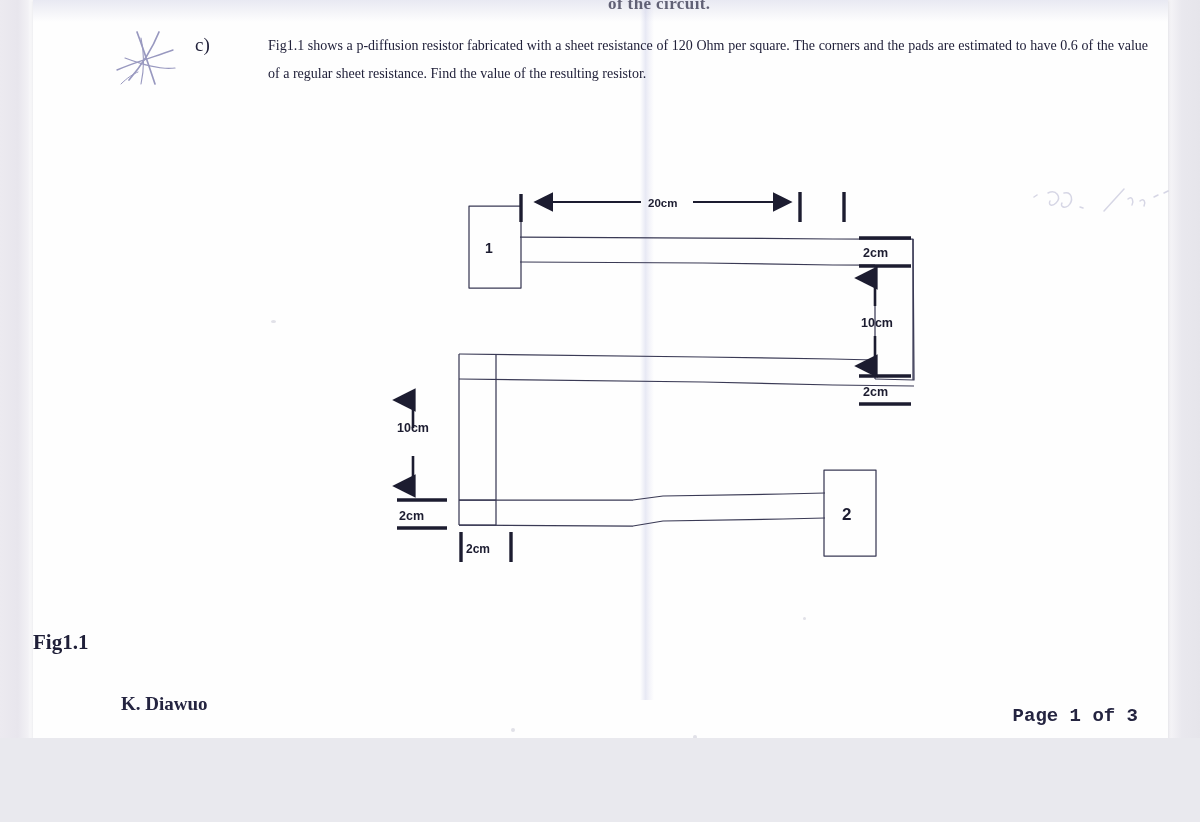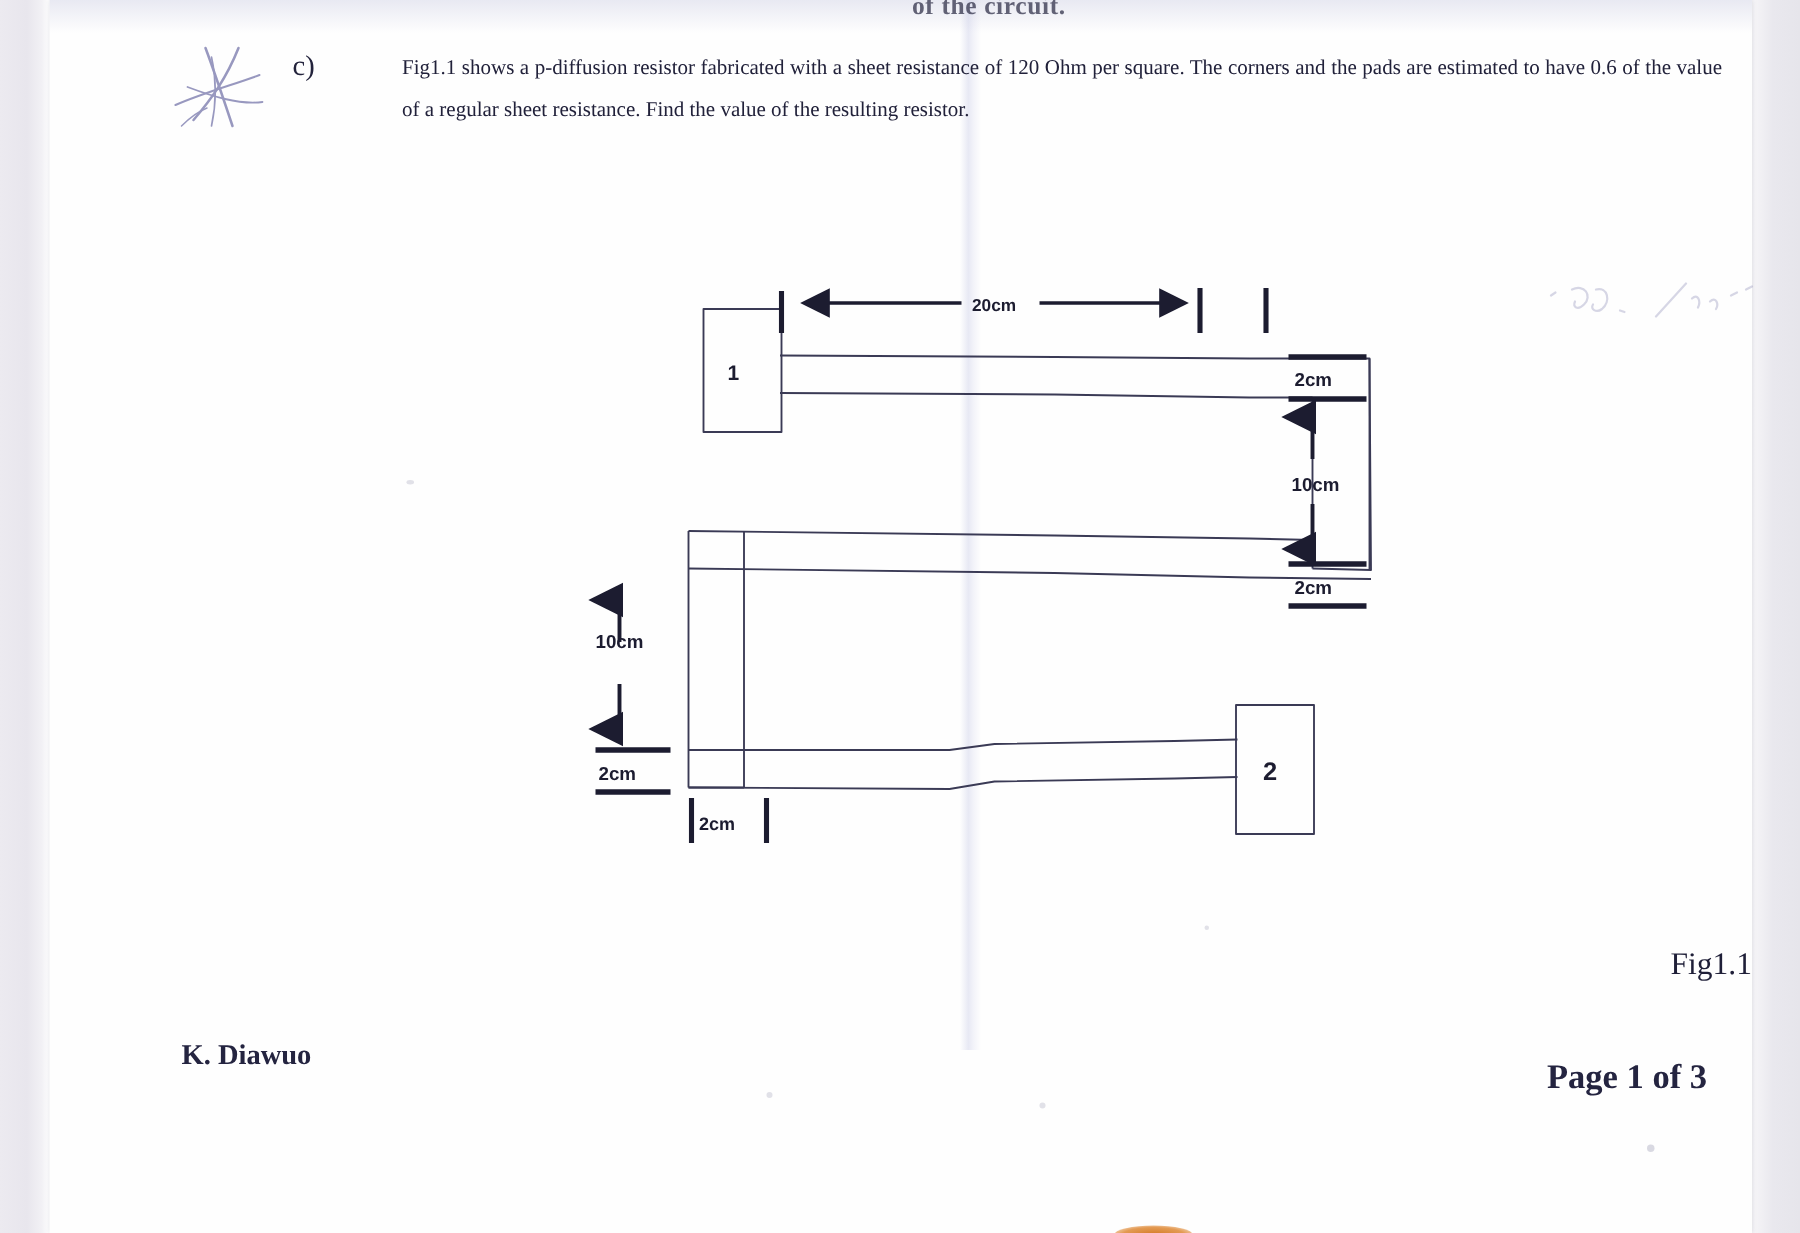--- a/index.html
+++ b/index.html
@@ -7,21 +7,21 @@
   html, body {
     margin: 0; padding: 0;
     width: 1200px; height: 822px;
     overflow: hidden;
     background: #e9e9ee;
     font-family: "Liberation Serif", serif;
   }
 
   #screen {
     position: relative;
-    width: 1200px; height: 822px;
+    width: 1200px; height: 738px;
     background: linear-gradient(to right,
       #eceaf0 0px, #e8e6ed 18px, #f2f1f5 28px, #ffffff 33px,
       #ffffff 1160px, #f5f4f7 1170px, #e9e8ee 1182px, #e6e5eb 1200px);
     overflow: hidden;
   }
 
   
   #page {
     position: absolute;
     left: 33px; top: 0; width: 1135px; height: 822px;
@@ -100,36 +100,36 @@
     position: absolute;
     left: 330px; top: 180px;
     width: 580px; height: 400px;
   }
   #figure svg { display: block; }
 
   
   #fig-caption {
     position: absolute;
     left: 0; top: 630px; width: 1135px;
-    text-align: right;
-    font-size: 21px; font-weight: normal;
+    text-align: left;
+    font-size: 21px; font-weight: bold;
     color: #1f1f38;
     font-family: "Liberation Serif", serif;
   }
 
   
   #footer-author {
     position: absolute; left: 88px; top: 693px;
     font-family: Liberation Serif, serif;
     font-size: 19px; font-weight: bold; color: #242440;
   }
   #footer-page {
     position: absolute; right: 30px; top: 705px;
-    font-family: Liberation Serif, serif;
-    font-size: 23px; font-weight: bold; color: #242440;
+    font-family: Liberation Mono, monospace;
+    font-size: 19px; font-weight: bold; color: #242440;
   }
 
   
   .speck { position: absolute; background: #c9c9d6; border-radius: 50%; opacity: .55; }
 
   
   #bottom-sliver {
     position: absolute;
     left: 710px; bottom: -7px;
     width: 52px; height: 12px;

